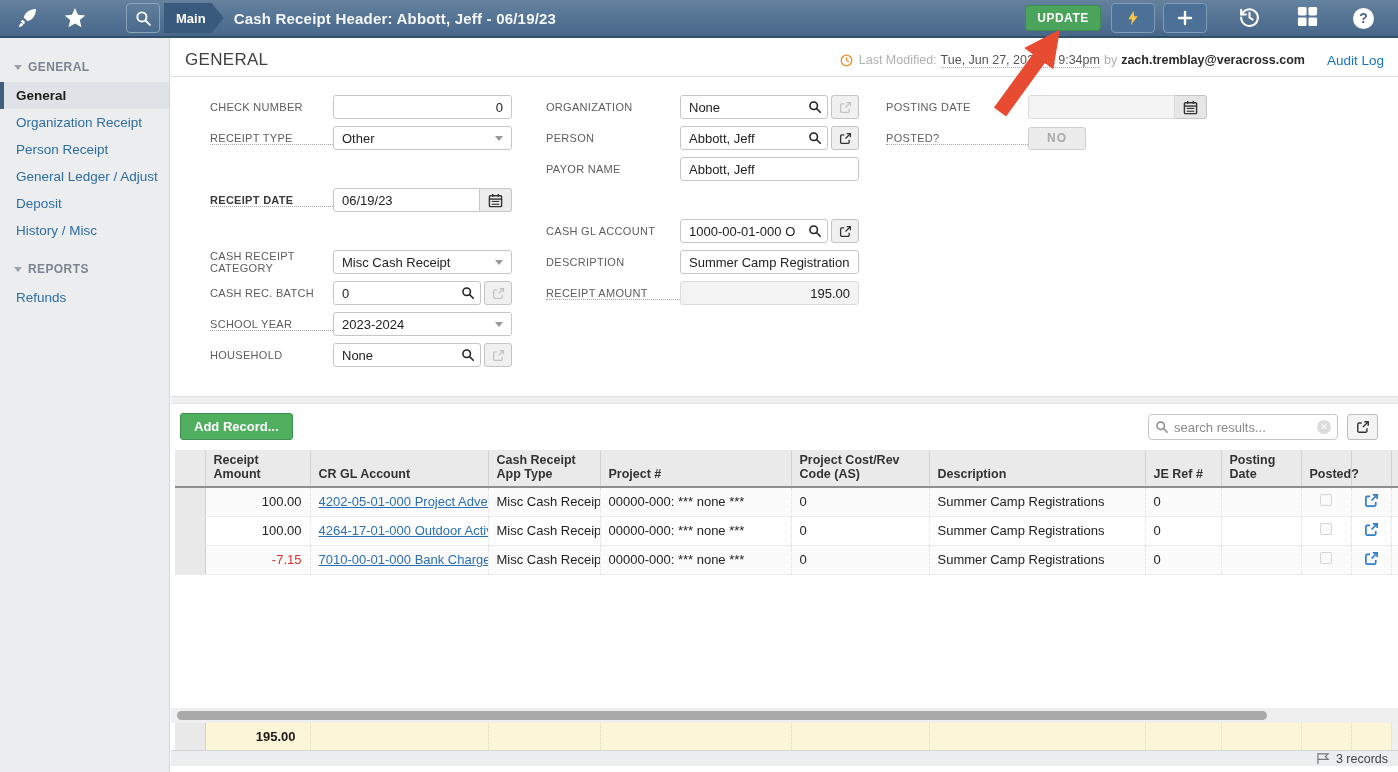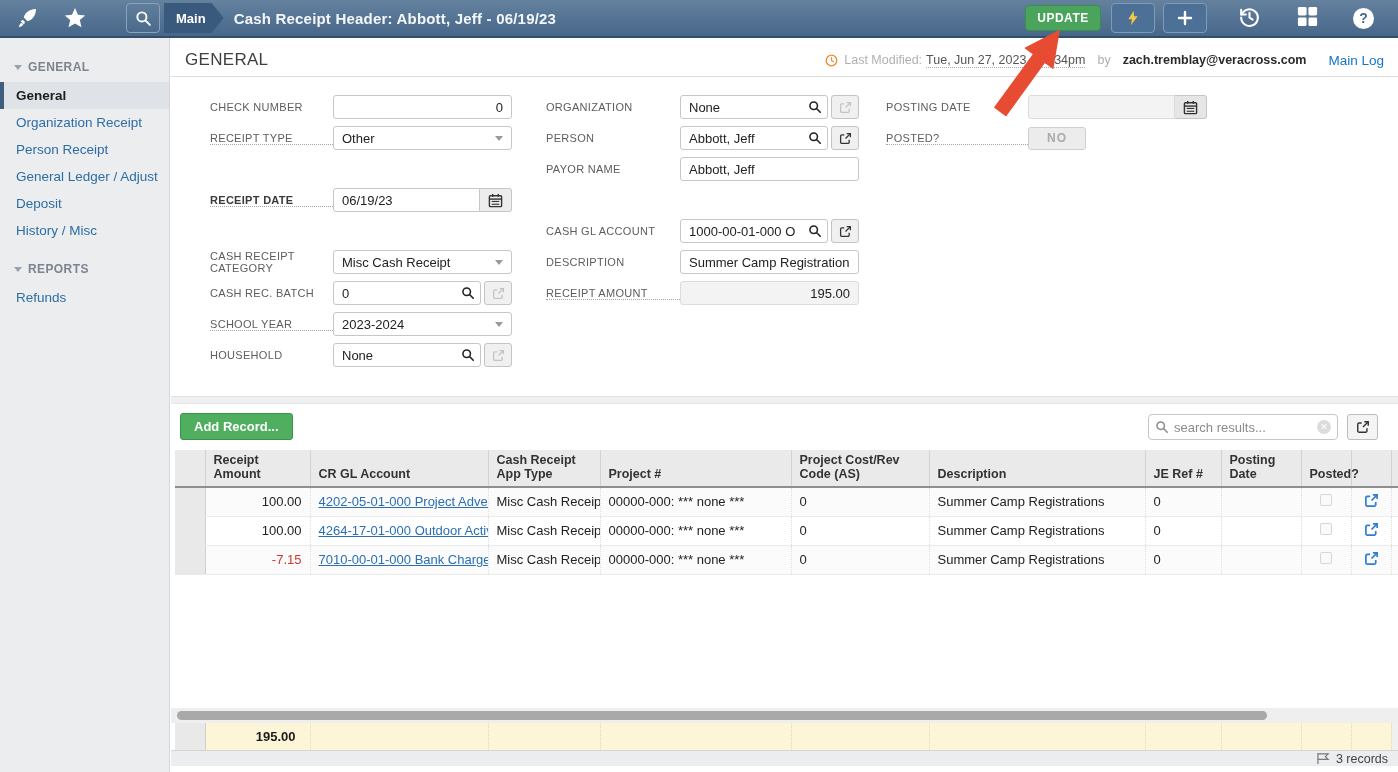--- a/index.html
+++ b/index.html
@@ -37,21 +37,21 @@
     color:#1c1c1c; font-weight:600; }
 
   
   .main { position:absolute; left:171px; top:38px; right:0; bottom:0; background:#fff; }
   .page-header { position:absolute; left:0; top:0; right:0; height:39px; border-bottom:1px solid #dcdcdc;
     display:flex; align-items:center; padding:6px 14px 0 14px; }
   .ph-title { font-size:17px; color:#3f3f3f; letter-spacing:.3px; }
   .ph-right { margin-left:auto; display:flex; align-items:center; font-size:12.5px; }
   .lm-label { color:#b0b0b0; margin-left:6px; }
   .lm-value { color:#555; border-bottom:1px dotted #aaa; margin-left:4px; }
-  .lm-by { color:#b0b0b0; margin:0 12px; }
+  .lm-by { color:#b0b0b0; margin:0 4px; }
   .lm-user { color:#2b2b2b; font-weight:700; }
   .audit-log { color:#1674c5; font-size:13.5px; margin-left:22px; cursor:pointer; }
 
   
   .form-area { position:absolute; left:0; top:39px; right:0; height:319px; background:#fff; }
   .field { position:absolute; height:24px; display:flex; align-items:center; }
   .flabel { font-size:11px; color:#5d5d5d; letter-spacing:.3px; }
   .flabel.dotted { border-bottom:1px dotted #a5a5a5; }
   .flabel.bold { font-weight:700; color:#3a3a3a; }
   .lab-c1 { width:123px; flex:none; } .lab-c2 { width:134px; flex:none; } .lab-c3 { width:142px; flex:none; }
@@ -208,21 +208,21 @@
     <div class="ph-title">GENERAL</div>
     <div class="ph-right">
       <svg width="13" height="13" viewBox="0 0 16 16">
           <circle cx="8" cy="8" r="6.5" fill="none" stroke="#ef8b2d" stroke-width="1.6"></circle>
           <path d="M8 4.5V8l2.5 1.5" fill="none" stroke="#ef8b2d" stroke-width="1.4" stroke-linecap="round"></path>
         </svg>
       <span class="lm-label">Last Modified:</span>
       <span class="lm-value">Tue, Jun 27, 2023 at 9:34pm</span>
       <span class="lm-by">by</span>
       <span class="lm-user">zach.tremblay@veracross.com</span>
-      <span class="audit-log">Main Log</span>
+      <span class="audit-log">Audit Log</span>
     </div>
   </div>
 
   <div class="form-area">
 
     <div class="field" style="left:39px;top:18px">
       <span class="flabel lab-c1">CHECK NUMBER</span>
       <input class="inp num" value="0" style="">
     </div>
     <div class="field" style="left:39px;top:49px">

